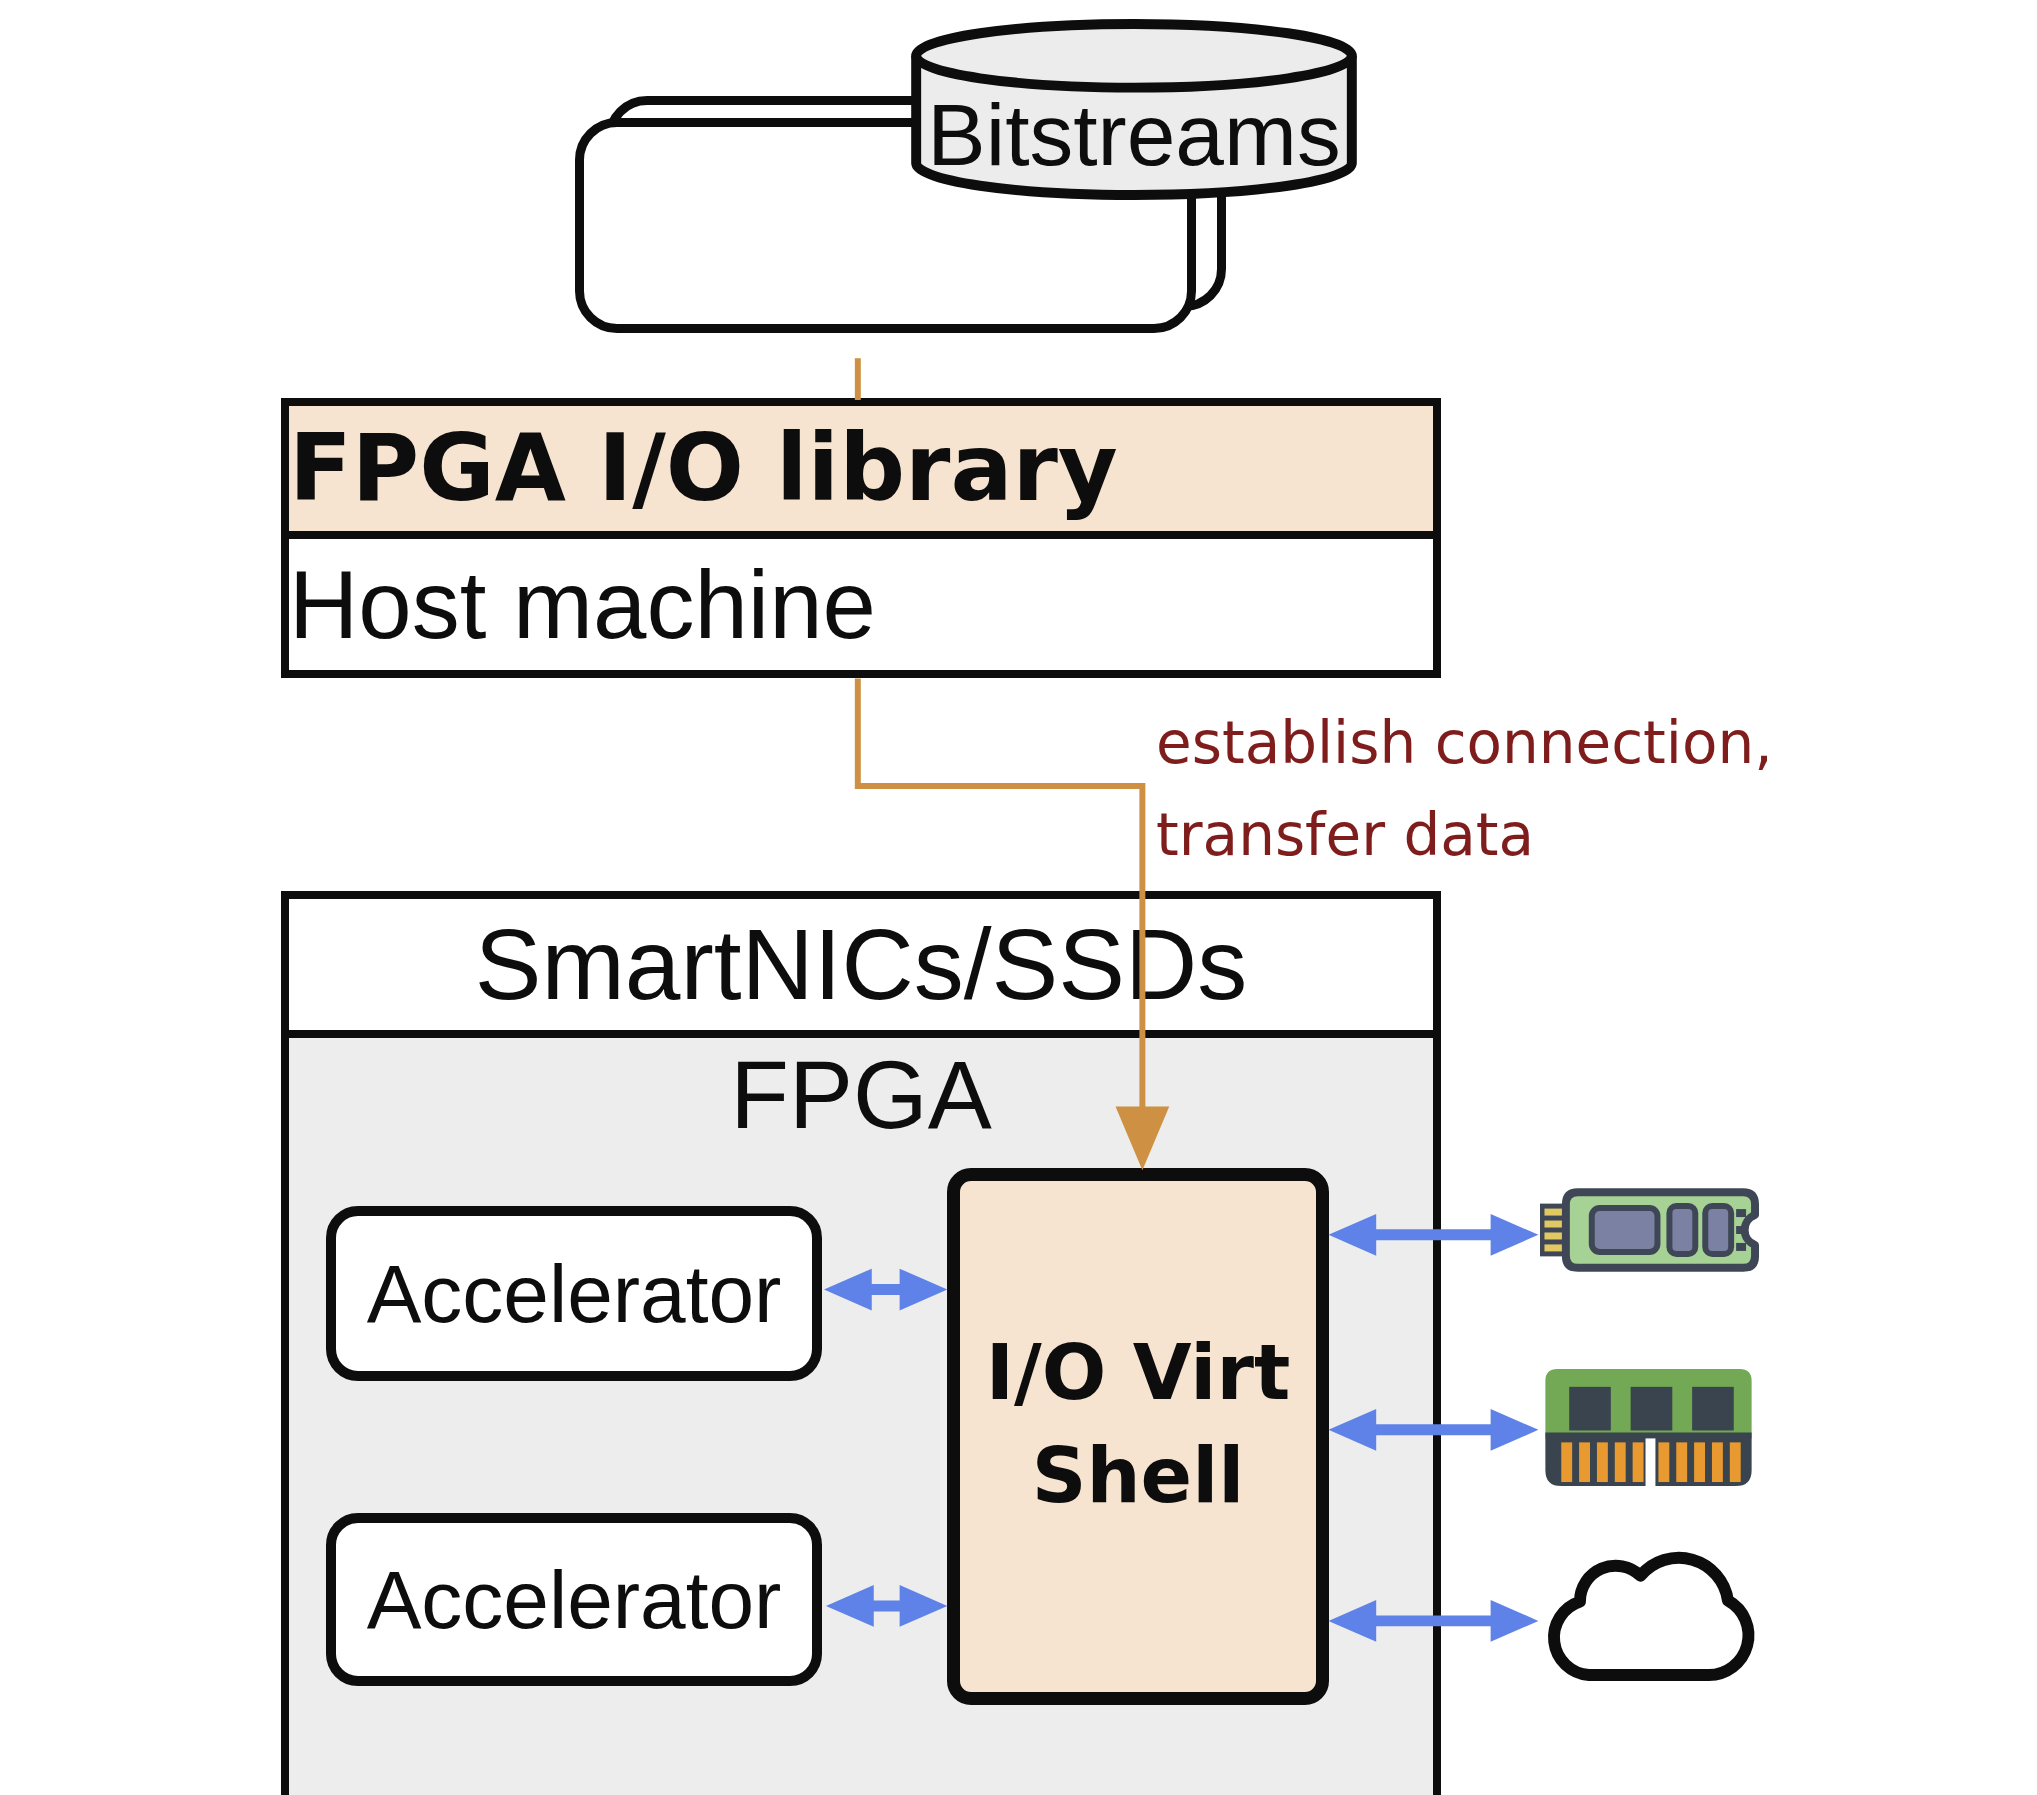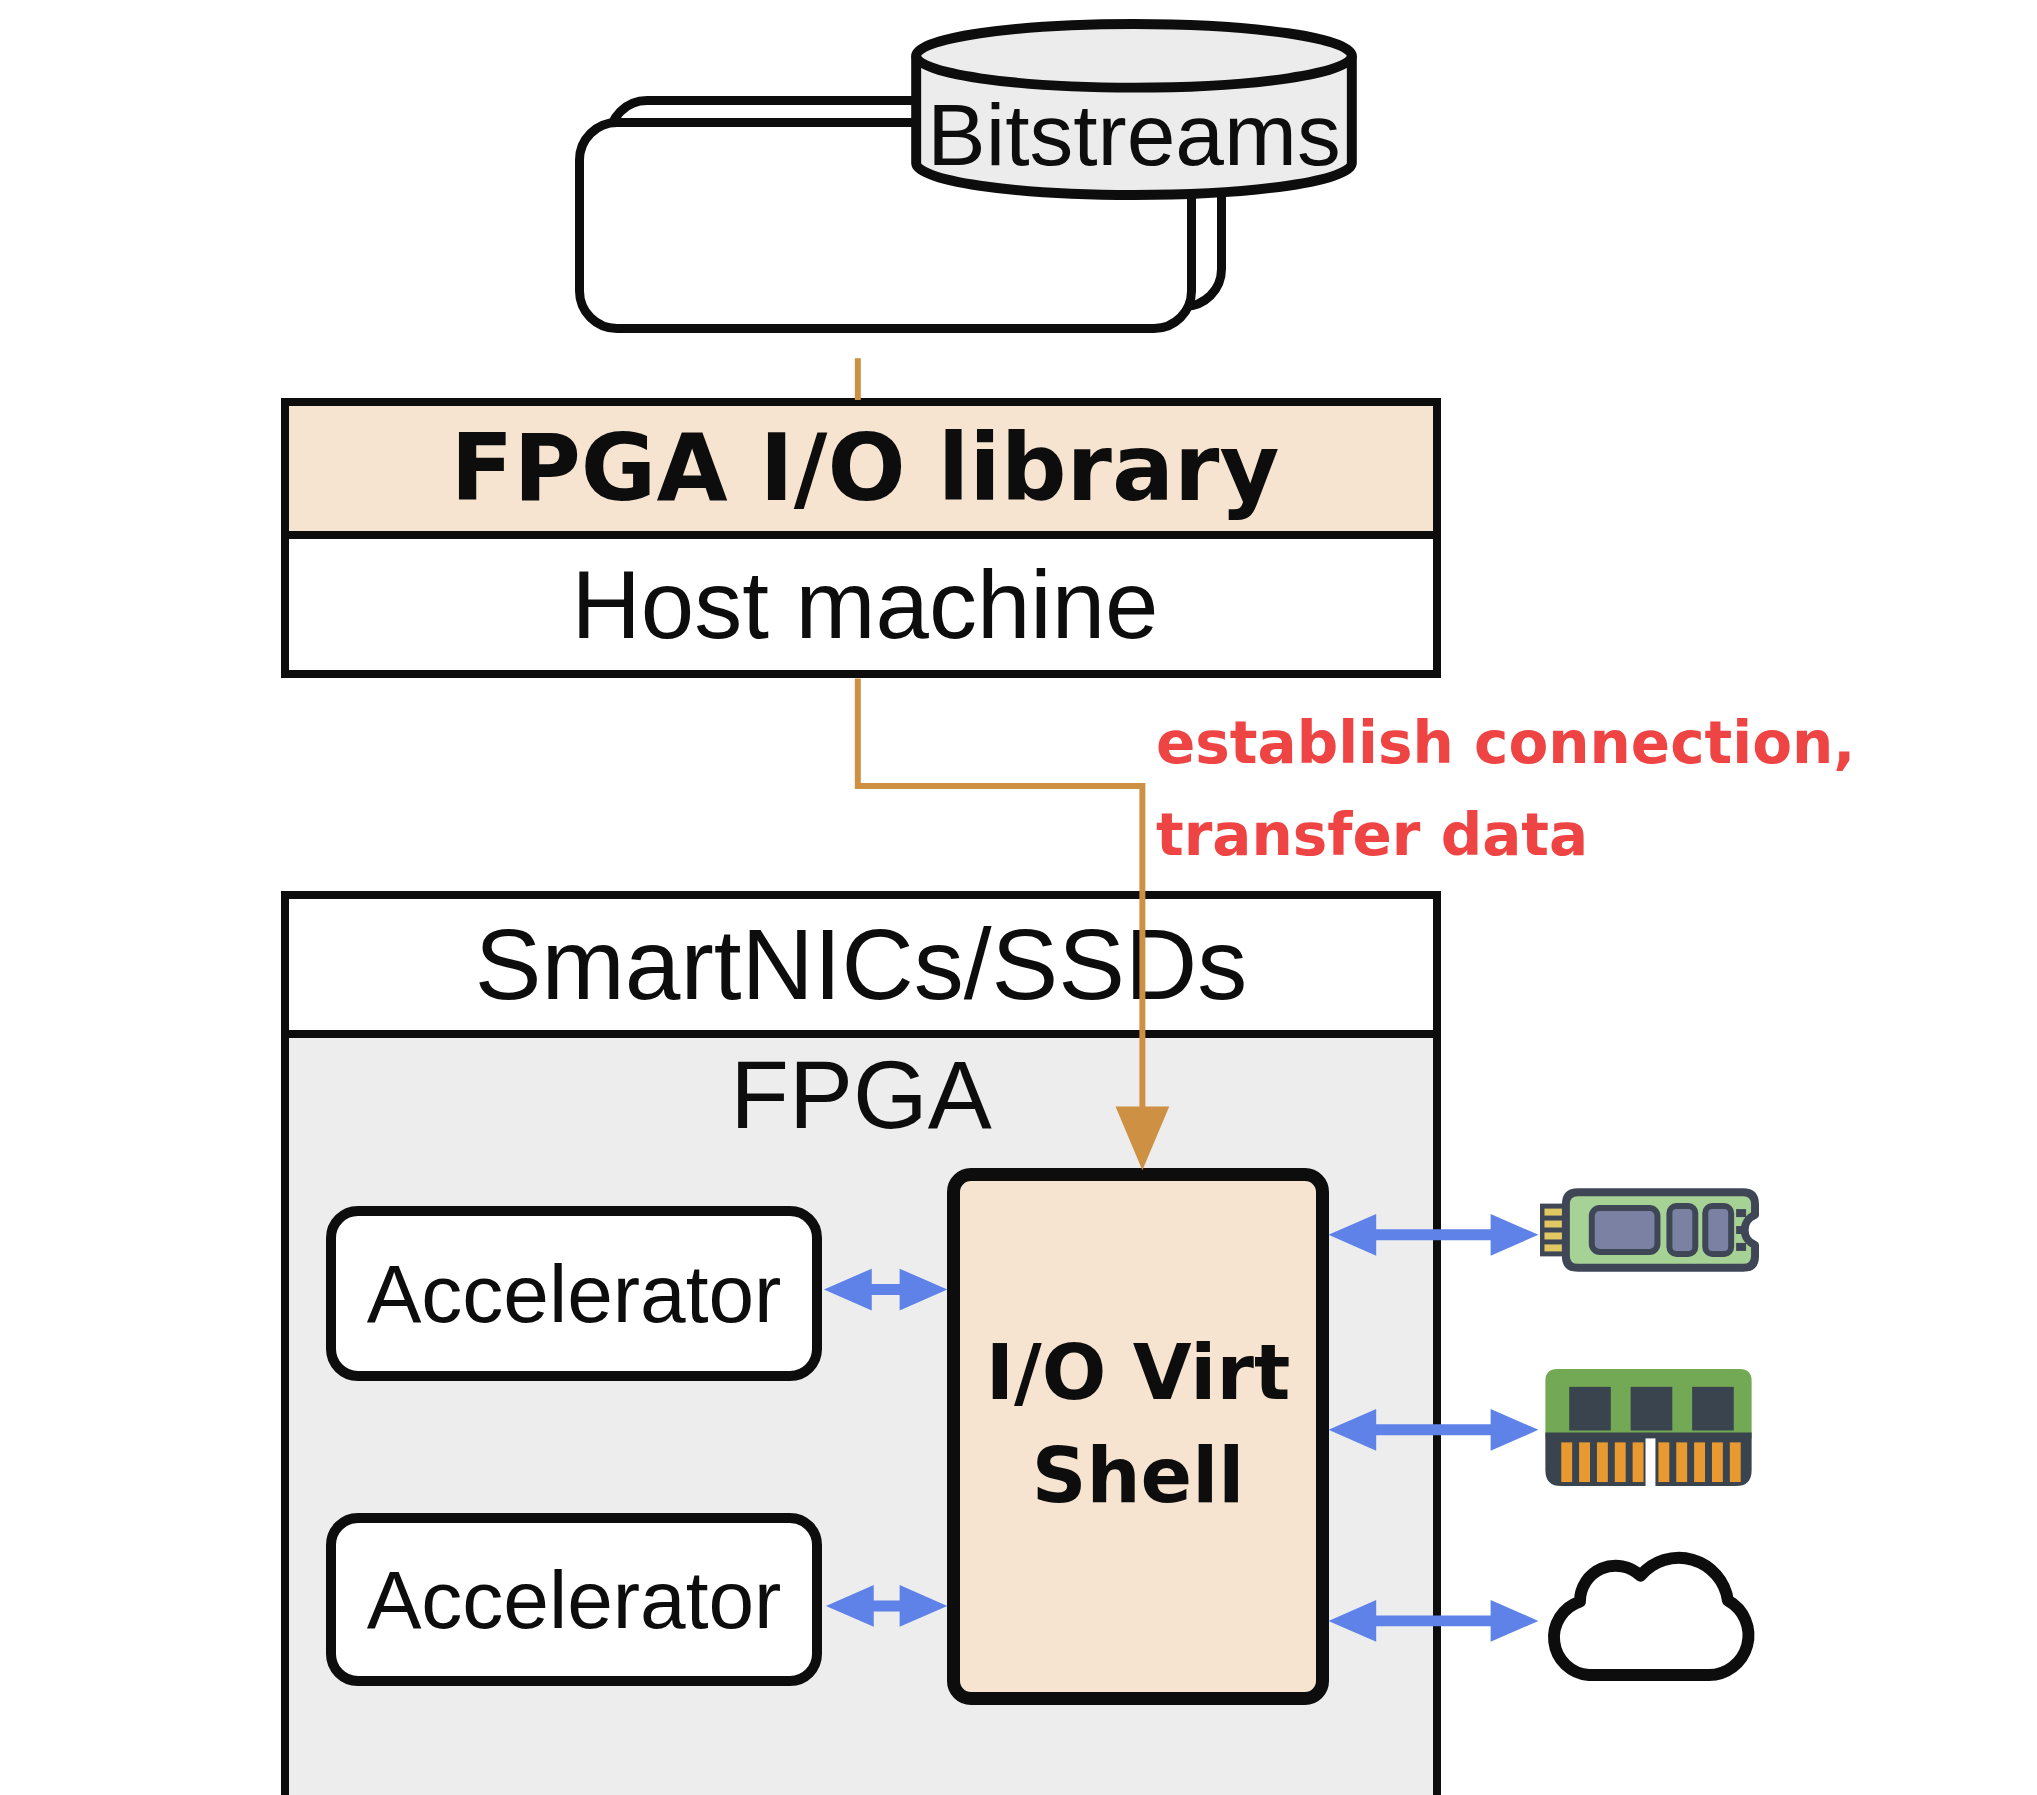--- a/index.html
+++ b/index.html
@@ -6,41 +6,41 @@
   .canvas{position:relative;width:2038px;height:1796px;background:#ffffff;overflow:hidden;
           font-family:"Liberation Sans",sans-serif;color:#0d0d0d;}
   .abs{position:absolute;box-sizing:border-box;}
 
   
   .card{background:#ffffff;border:9px solid #0d0d0d;border-radius:42px;}
   .card-front{display:flex;align-items:center;justify-content:center;
               font-size:96px;letter-spacing:1px;}
 
   
-  .rbox{border:8px solid #0d0d0d;display:flex;align-items:center;justify-content:center;padding-left:8px;}
+  .rbox{border:8px solid #0d0d0d;display:flex;align-items:center;}
   .lib{background:#f6e4d1;font-family:"DejaVu Sans",sans-serif;font-weight:bold;font-size:92px;}
   .host{background:#ffffff;font-size:96px;}
 
   
   .outer{border:8px solid #0d0d0d;background:#ffffff;display:flex;flex-direction:column;}
   .outer-header{height:131px;border-bottom:8px solid #0d0d0d;display:flex;align-items:center;
                 justify-content:center;font-size:100px;background:#ffffff;flex:0 0 auto;}
   .outer-body{flex:1 1 auto;background:#ededed;}
   .fpga-label{font-size:96px;text-align:center;line-height:100px;}
 
   
   .accel{background:#ffffff;border:10px solid #0d0d0d;border-radius:32px;
          display:flex;align-items:center;justify-content:center;font-size:82px;}
   .shell{background:#f6e4d1;border:13px solid #0d0d0d;border-radius:24px;
          display:flex;flex-direction:column;align-items:center;justify-content:center;
          padding-bottom:26px;font-family:"DejaVu Sans",sans-serif;font-weight:bold;
          font-size:76px;line-height:103px;}
 
-  .note{font-family:"DejaVu Sans",sans-serif;font-weight:bold;font-size:58px;
-        line-height:92px;color:#ef4444;white-space:nowrap;}
+  .note{font-family:"DejaVu Sans",sans-serif;font-weight:normal;font-size:58px;
+        line-height:92px;color:#7f1d1d;white-space:nowrap;}
 
   svg{display:block;}
   .overlay{pointer-events:none;}
 </style>
 </head>
 <body>
 
 <div class="canvas">
 
   <div class="abs card" style="left:605px;top:96px;width:621px;height:215px;z-index:5;"></div>

